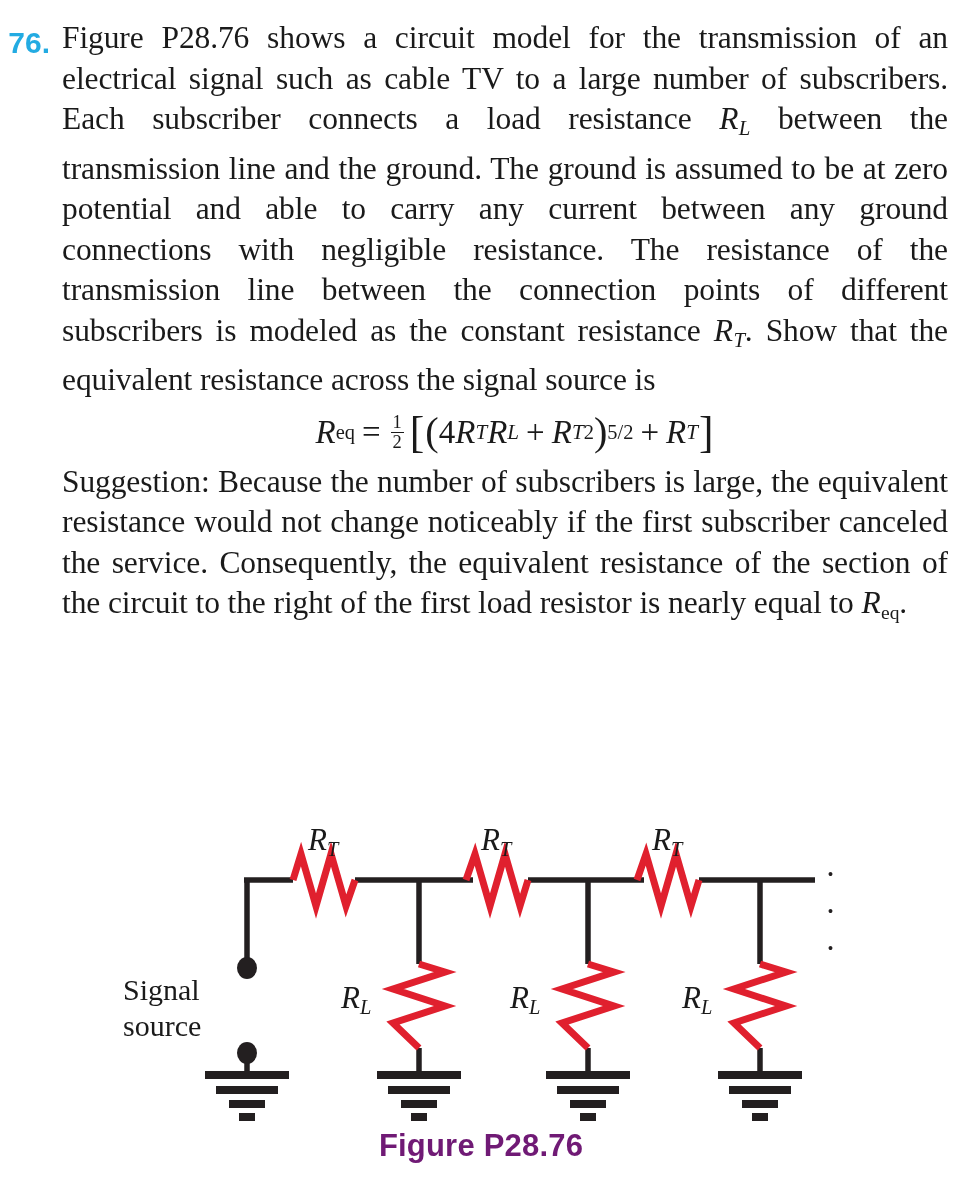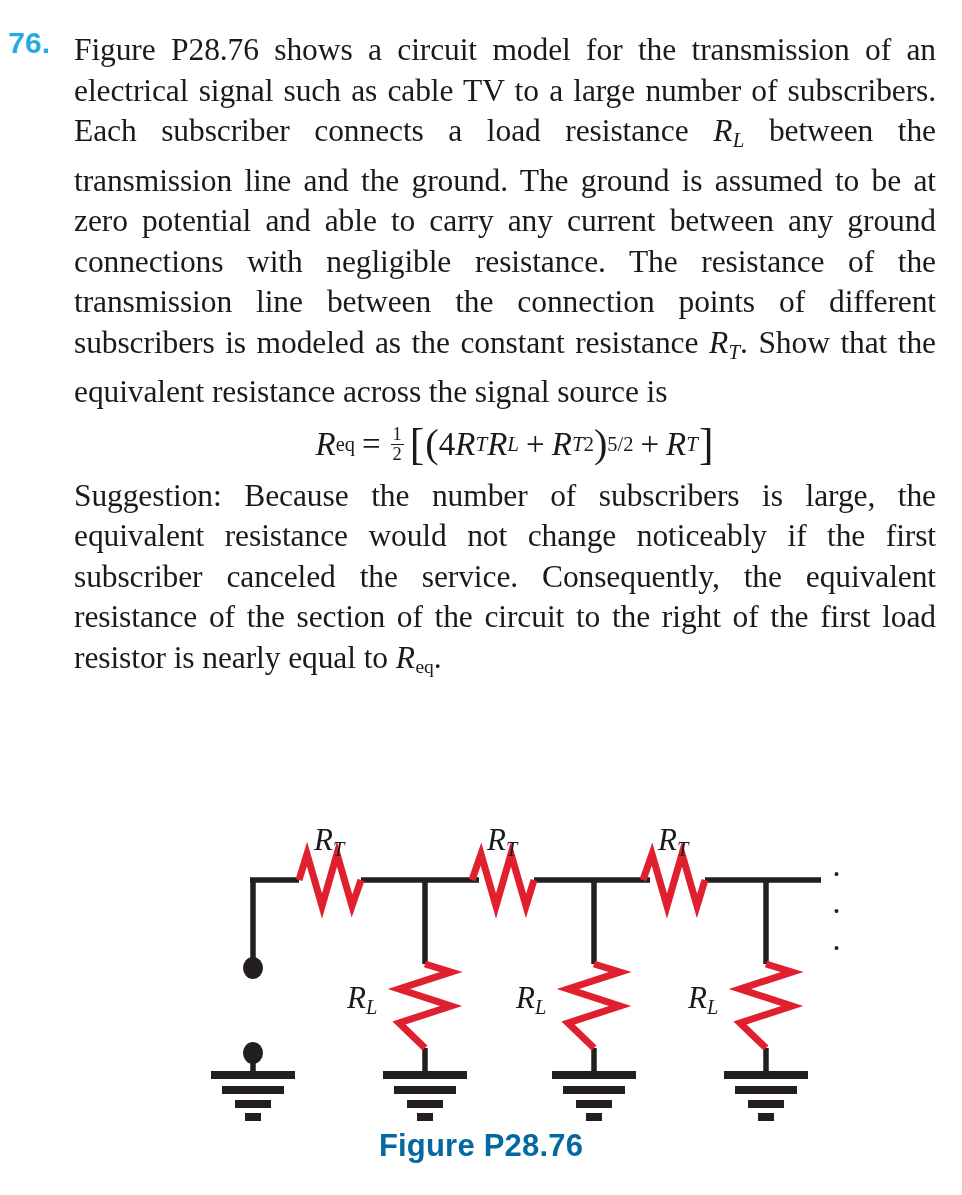--- a/index.html
+++ b/index.html
@@ -47,21 +47,21 @@
     flex: 1 1 auto;
     padding-right: 14px;
     padding-top: 18px;
   }
 
   .para {
     font-size: 31.5px;
     line-height: 40.6px;
     text-align: justify;
     text-justify: inter-word;
-    margin: 12px;
+    margin: 0;
     letter-spacing: -0.1px;
   }
 
   .ital { }
 
   
   .mvar {
     font-style: italic;
     font-family: "Liberation Serif", "DejaVu Serif", serif;
   }
@@ -129,40 +129,40 @@
   .paren {
     font-size: 1.22em;
     font-style: normal;
     line-height: 0.85;
   }
   .op { padding: 0 7px; }
 
   
   #figure {
     position: absolute;
-    left: 11px;
+    left: 5px;
     top: 812px;
     width: 830px;
     height: 383px;
   }
   #circuit-svg {
     position: absolute;
     left: 0;
     top: 0;
   }
   .fig-caption {
     position: absolute;
     left: 0;
     top: 1128px;
     width: 962px;
     text-align: center;
     font-family: "Liberation Sans", "DejaVu Sans", sans-serif;
     font-weight: bold;
     font-size: 31px;
-    color: #0369a1;
+    color: #701a75;
     letter-spacing: 0.2px;
   }
 
   
   .ckt-label {
     position: absolute;
     font-family: "Liberation Serif", "DejaVu Serif", serif;
     font-size: 31px;
     color: #1a1a1a;
     white-space: nowrap;
@@ -311,17 +311,21 @@
   </svg>
 
   <div class="ckt-label" style="left:303px; top:10px;"><span class="v">R</span><span class="s">T</span></div>
   <div class="ckt-label" style="left:476px; top:10px;"><span class="v">R</span><span class="s">T</span></div>
   <div class="ckt-label" style="left:647px; top:10px;"><span class="v">R</span><span class="s">T</span></div>
 
   <div class="ckt-label" style="left:336px; top:168px;"><span class="v">R</span><span class="s">L</span></div>
   <div class="ckt-label" style="left:505px; top:168px;"><span class="v">R</span><span class="s">L</span></div>
   <div class="ckt-label" style="left:677px; top:168px;"><span class="v">R</span><span class="s">L</span></div>
 
+  <div class="src-label" style="left:118px; top:160px;">
+    <div>Signal</div>
+    <div>source</div>
+  </div>
 
   <div class="dots" style="left:820px; top:44px;">· · ·</div>
 </div>
 
 <div class="fig-caption">Figure P28.76</div>
 
 </body></html>

